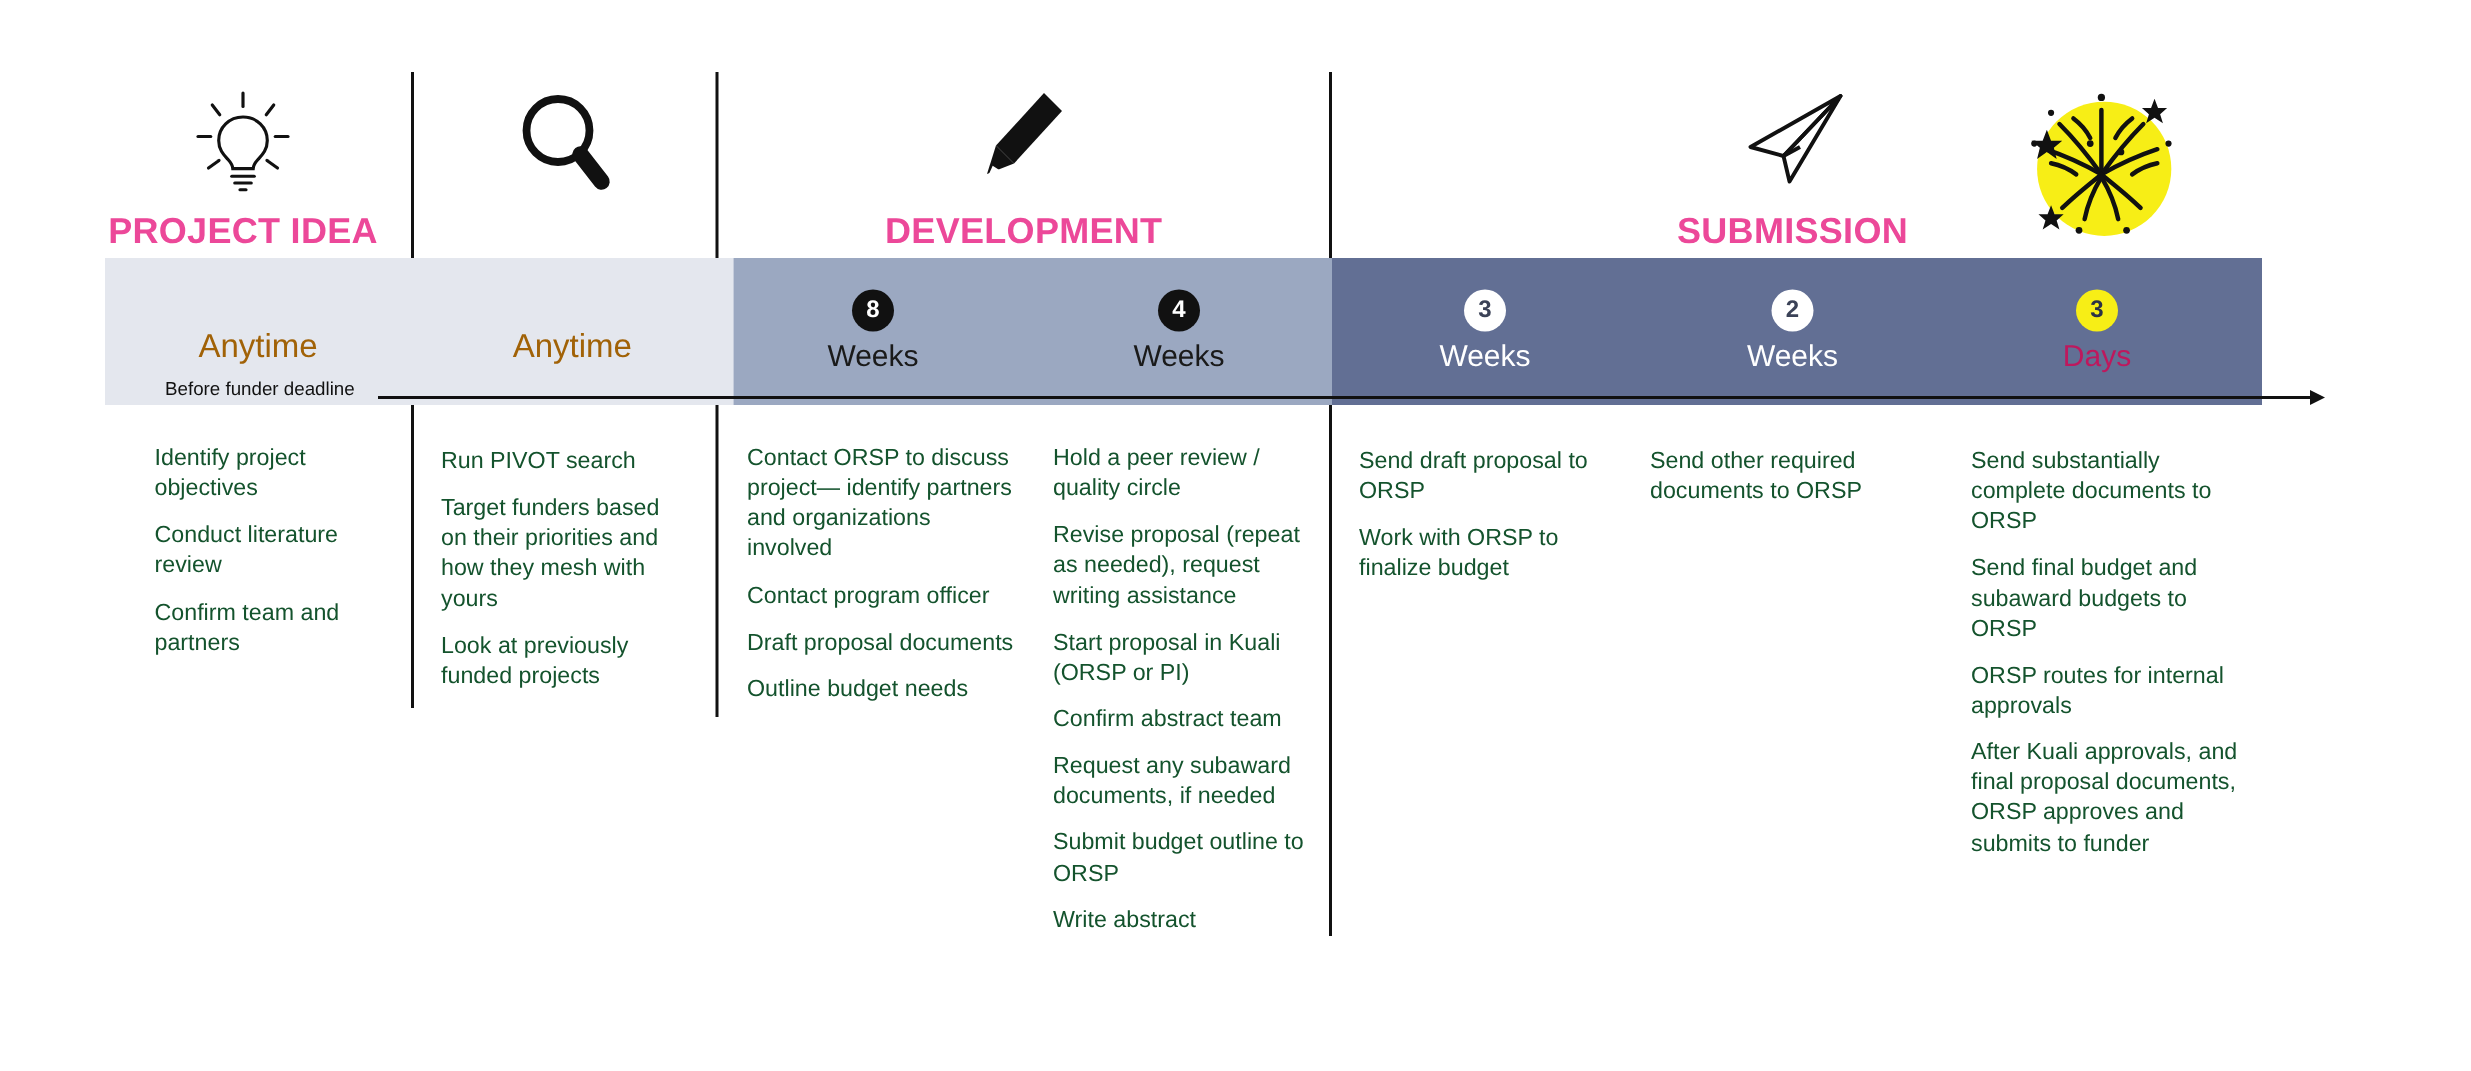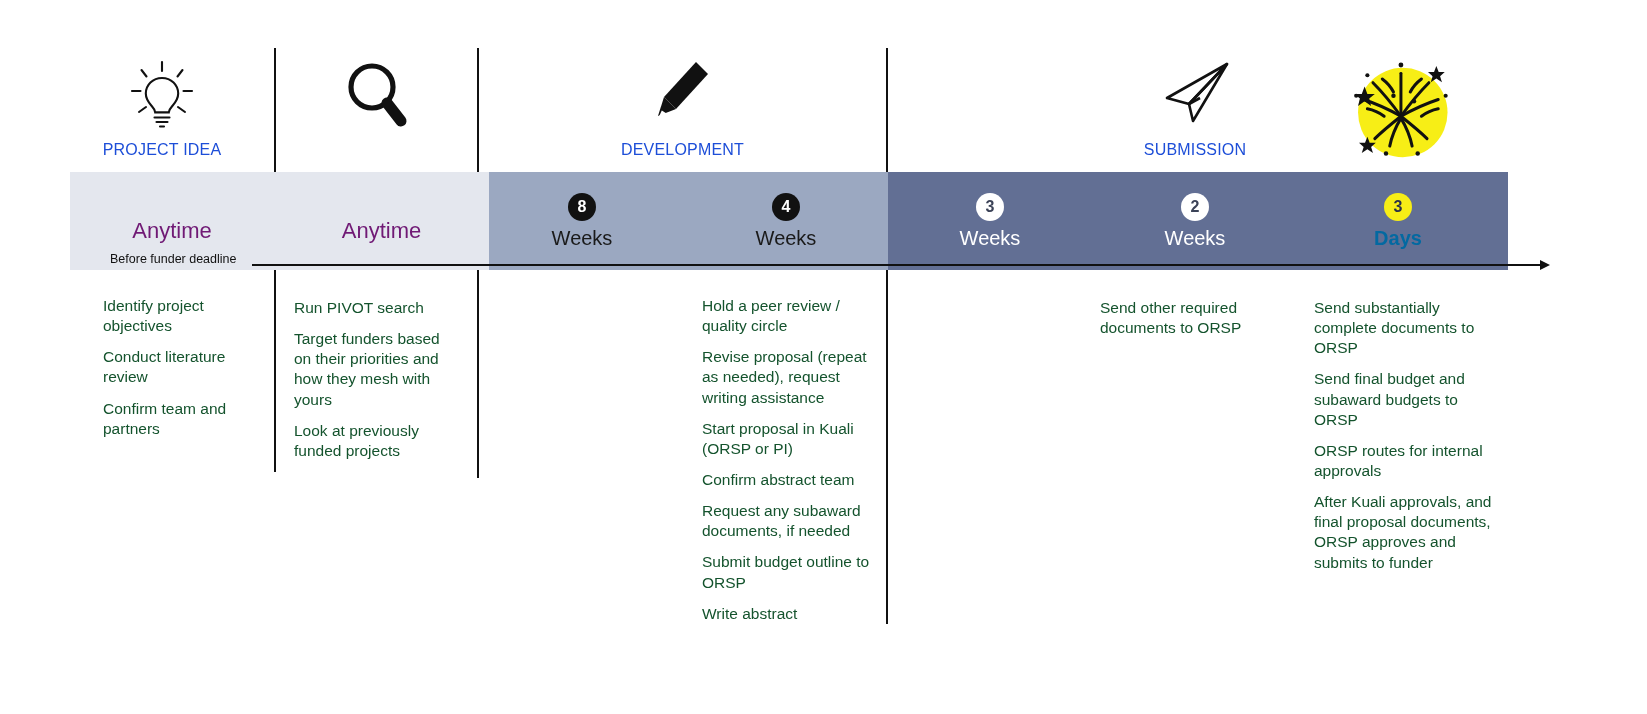--- a/index.html
+++ b/index.html
@@ -32,24 +32,24 @@
     position: absolute;
     text-align: center;
   }
   .phase-icon {
     height: 78px;
     display: flex;
     align-items: flex-end;
     justify-content: center;
   }
   .phase-title {
-    font-size: 16px;
-    font-weight: normal;
+    font-size: 24px;
+    font-weight: bold;
     letter-spacing: 0.2px;
-    color: #1d4ed8;
+    color: #ec4899;
     margin-top: 11px;
     white-space: nowrap;
   }
 
   
   .bar-seg {
     position: absolute;
     top: 172px;
     height: 98px;
   }
@@ -60,21 +60,21 @@
     top: 172px;
     height: 98px;
     text-align: center;
     display: flex;
     flex-direction: column;
     align-items: center;
     justify-content: center;
   }
   .tcell .anytime {
     font-size: 22px;
-    color: #701a75;
+    color: #a16207;
     font-weight: normal;
     margin-top: 20px;
   }
   .badge {
     width: 28px;
     height: 28px;
     border-radius: 50%;
     display: flex;
     align-items: center;
     justify-content: center;
@@ -84,21 +84,21 @@
   }
   .badge.dark  { background: #111111; color: #ffffff; }
   .badge.white { background: #ffffff; color: #3b4257; }
   .badge.yellow{ background: #f7ee16; color: #2b3147; }
   .unit {
     font-size: 20px;
     margin-top: 6px;
   }
   .unit.dk { color: #1a1a1a; font-weight: normal; }
   .unit.lt { color: #ffffff; font-weight: normal; }
-  .unit.yl { color: #0369a1; font-weight: bold; }
+  .unit.yl { color: #be185d; font-weight: normal; }
 
   
   .deadline-label {
     position: absolute;
     font-size: 12.5px;
     color: #111111;
     white-space: nowrap;
     font-weight: normal;
   }
   .axis-line {
@@ -277,31 +277,41 @@
     <p>Conduct literature review</p>
     <p>Confirm team and partners</p>
   </div>
 
   <div class="col" style="left:294px; top:298px; width:166px;">
     <p>Run PIVOT search</p>
     <p>Target funders based on their priorities and how they  mesh with yours</p>
     <p>Look at previously funded projects</p>
   </div>
 
+  <div class="col" style="left:498px; top:296px; width:180px;">
+    <p>Contact ORSP to discuss project— identify partners and organizations involved</p>
+    <p>Contact program officer</p>
+    <p>Draft proposal documents</p>
+    <p>Outline budget needs</p>
+  </div>
 
   <div class="col" style="left:702px; top:296px; width:172px;">
     <p>Hold a peer review / quality circle</p>
     <p>Revise proposal (repeat as needed), request writing assistance</p>
     <p>Start proposal in Kuali (ORSP or PI)</p>
     <p> Confirm abstract team</p>
     <p>Request any subaward documents, if needed</p>
     <p>Submit budget outline to ORSP</p>
     <p>Write abstract</p>
   </div>
 
+  <div class="col" style="left:906px; top:298px; width:160px;">
+    <p>Send draft proposal to ORSP</p>
+    <p>Work with ORSP to finalize budget</p>
+  </div>
 
   <div class="col" style="left:1100px; top:298px; width:165px;">
     <p>Send other required documents to ORSP</p>
   </div>
 
   <div class="col" style="left:1314px; top:298px; width:182px;">
     <p>Send substantially complete documents to ORSP</p>
     <p>Send final budget and subaward budgets to ORSP</p>
     <p>ORSP routes for internal approvals</p>
     <p>

